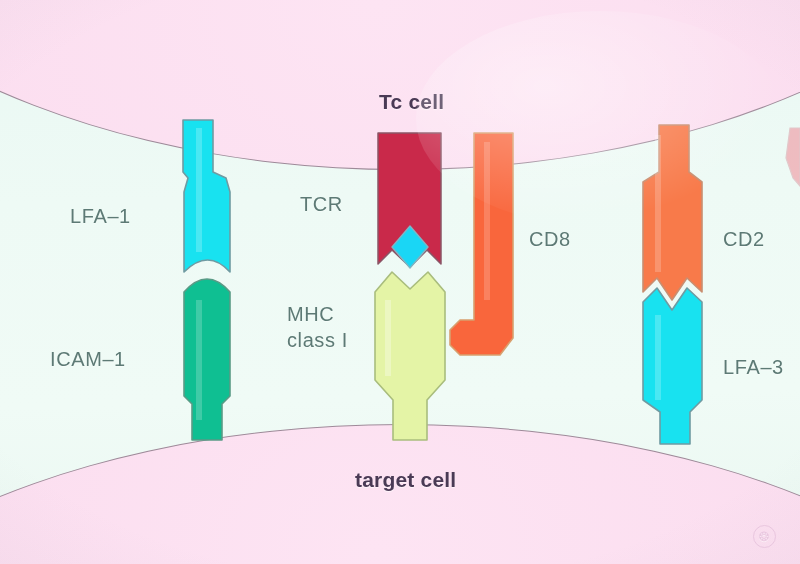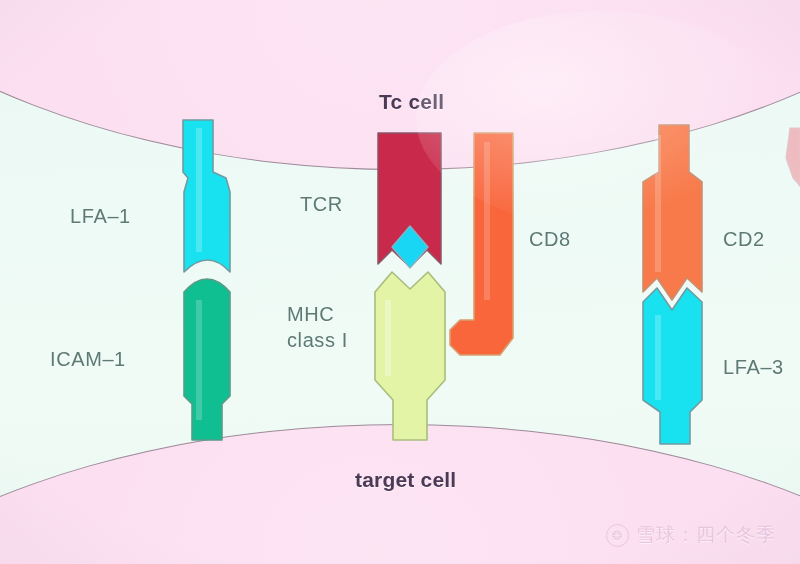--- a/index.html
+++ b/index.html
@@ -204,16 +204,15 @@
 
   <div class="mol-label" style="left:723px; top:227px;">CD2</div>
 
   <div class="mol-label" style="left:723px; top:355px;">LFA–3</div>
 
   <div class="glare"></div>
   <div class="vignette"></div>
 
   <div class="watermark">
     <span class="wm-logo">❂</span>
-    <span>雪球：四个冬季</span>
   </div>
 
 </div>
 
 </body></html>

